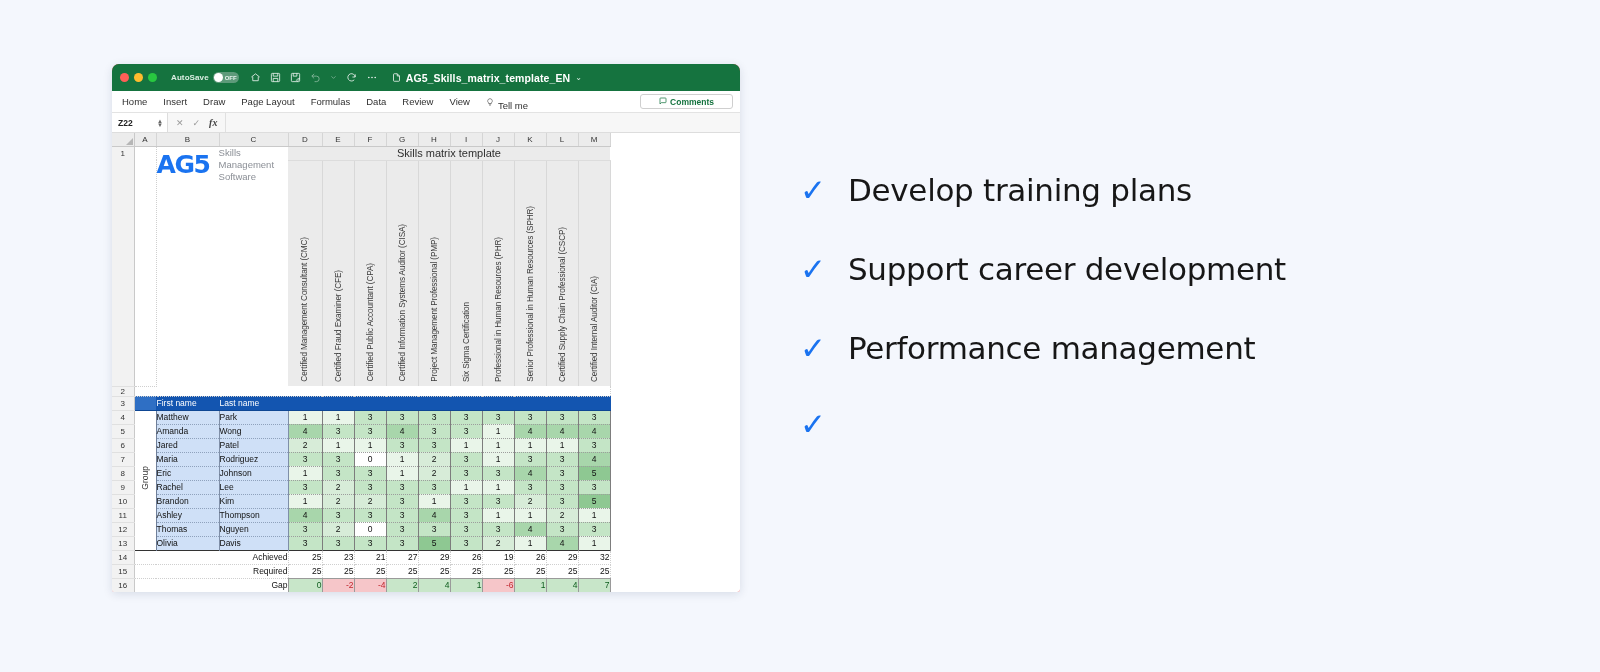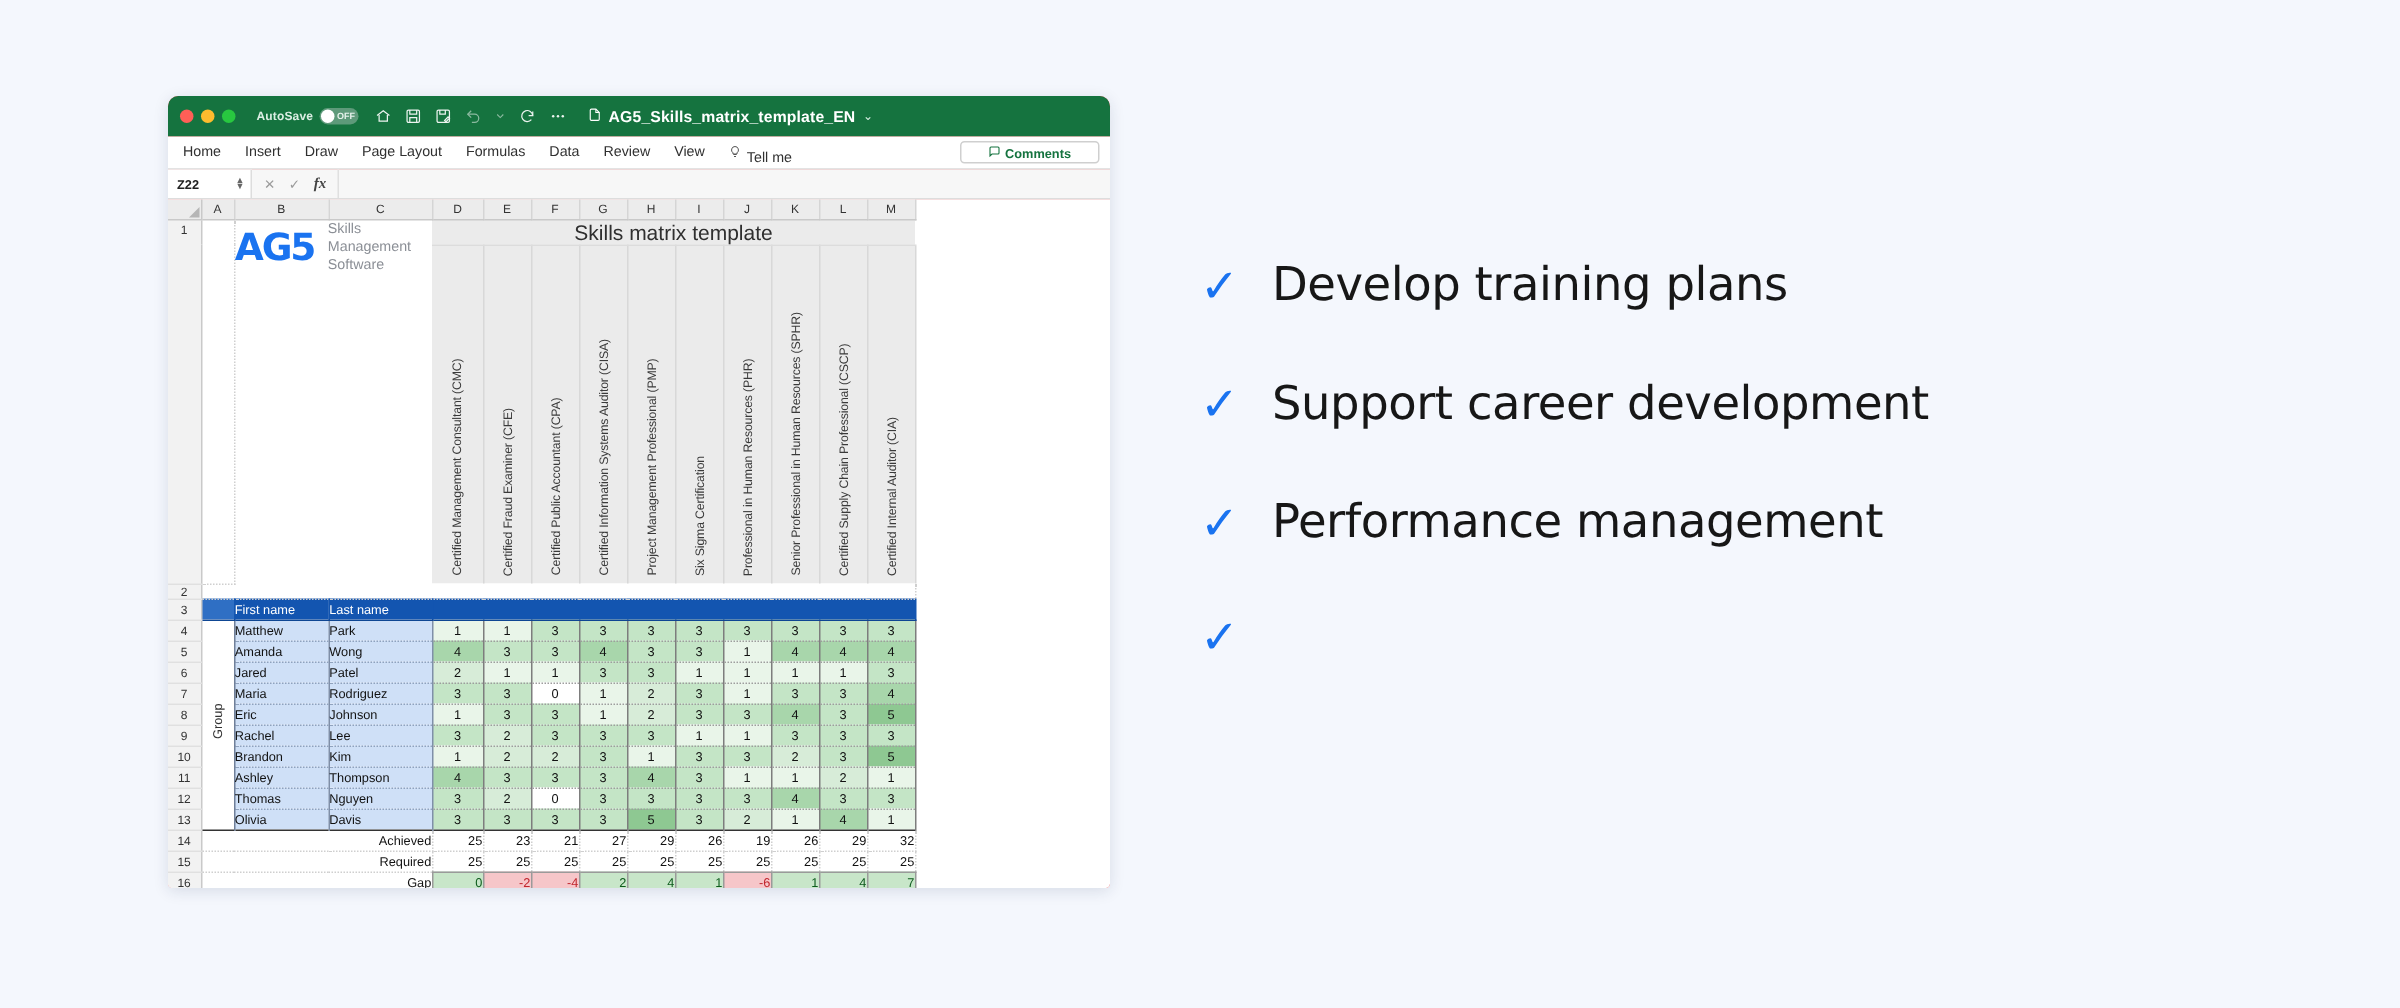--- a/index.html
+++ b/index.html
@@ -103,21 +103,21 @@
 
   .vert-head {
     background: #ebebeb; vertical-align: bottom; text-align: center;
     border-right: 1px solid #d8d8d8;
   }
   .vert-head span {
     writing-mode: vertical-rl; transform: rotate(180deg);
     font-size: 8.2px; color: #3a3a3a; white-space: nowrap;
     display: inline-block; padding-bottom: 3px; letter-spacing: -.1px;
   }
-  .banner-title { background:#ebebeb; font-size:14px; color:#2f2f2f; text-align:center; vertical-align: middle; border-bottom:1px solid #dcdcdc;margin-left:41px;}
+  .banner-title { background:#ebebeb; font-size:11px; color:#2f2f2f; text-align:center; vertical-align: middle; border-bottom:1px solid #dcdcdc;margin-left:41px;}
 
   .logo-cell { background:#fff; vertical-align: top; padding-top: 30px; padding-left: 58px; }
   .logo-row { display: flex; align-items: center; gap: 9px; }
   .ag5 { font-size: 25px; font-weight: bold; color: #1a73f0; letter-spacing: -1.4px; font-family:"DejaVu Sans", sans-serif; }
   .logo-sub { font-size: 9.5px; color: #8b8f96; line-height: 12px; }
 
   .hdr-blue {
     background: #1355b0; color: #fff; font-size: 8.5px; font-weight: bold;
     padding-left: 4px; border-right: 1px solid #1355b0; border-bottom:1px solid #0e4693;
   }

